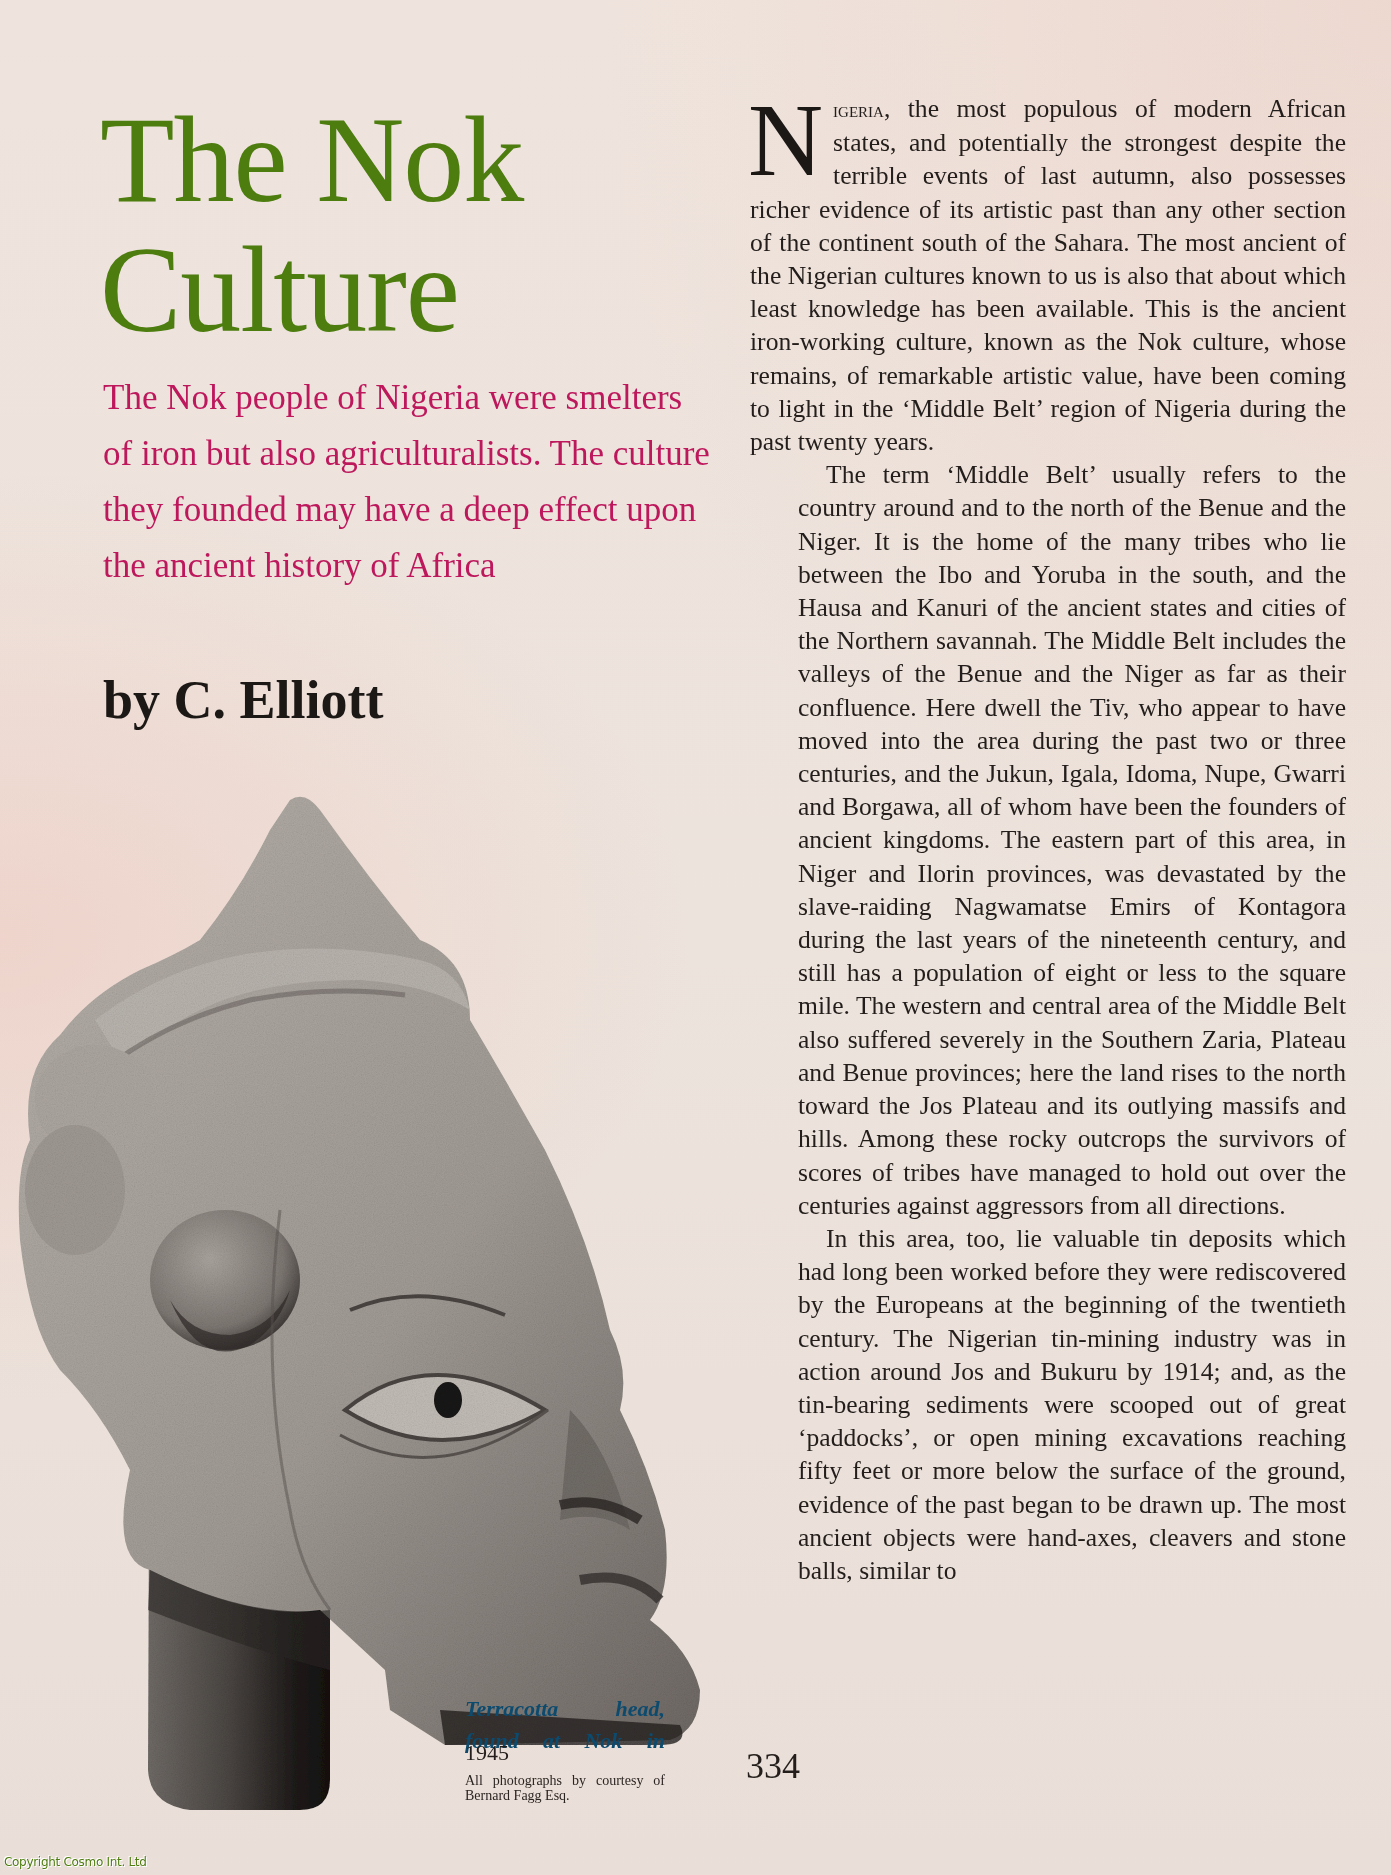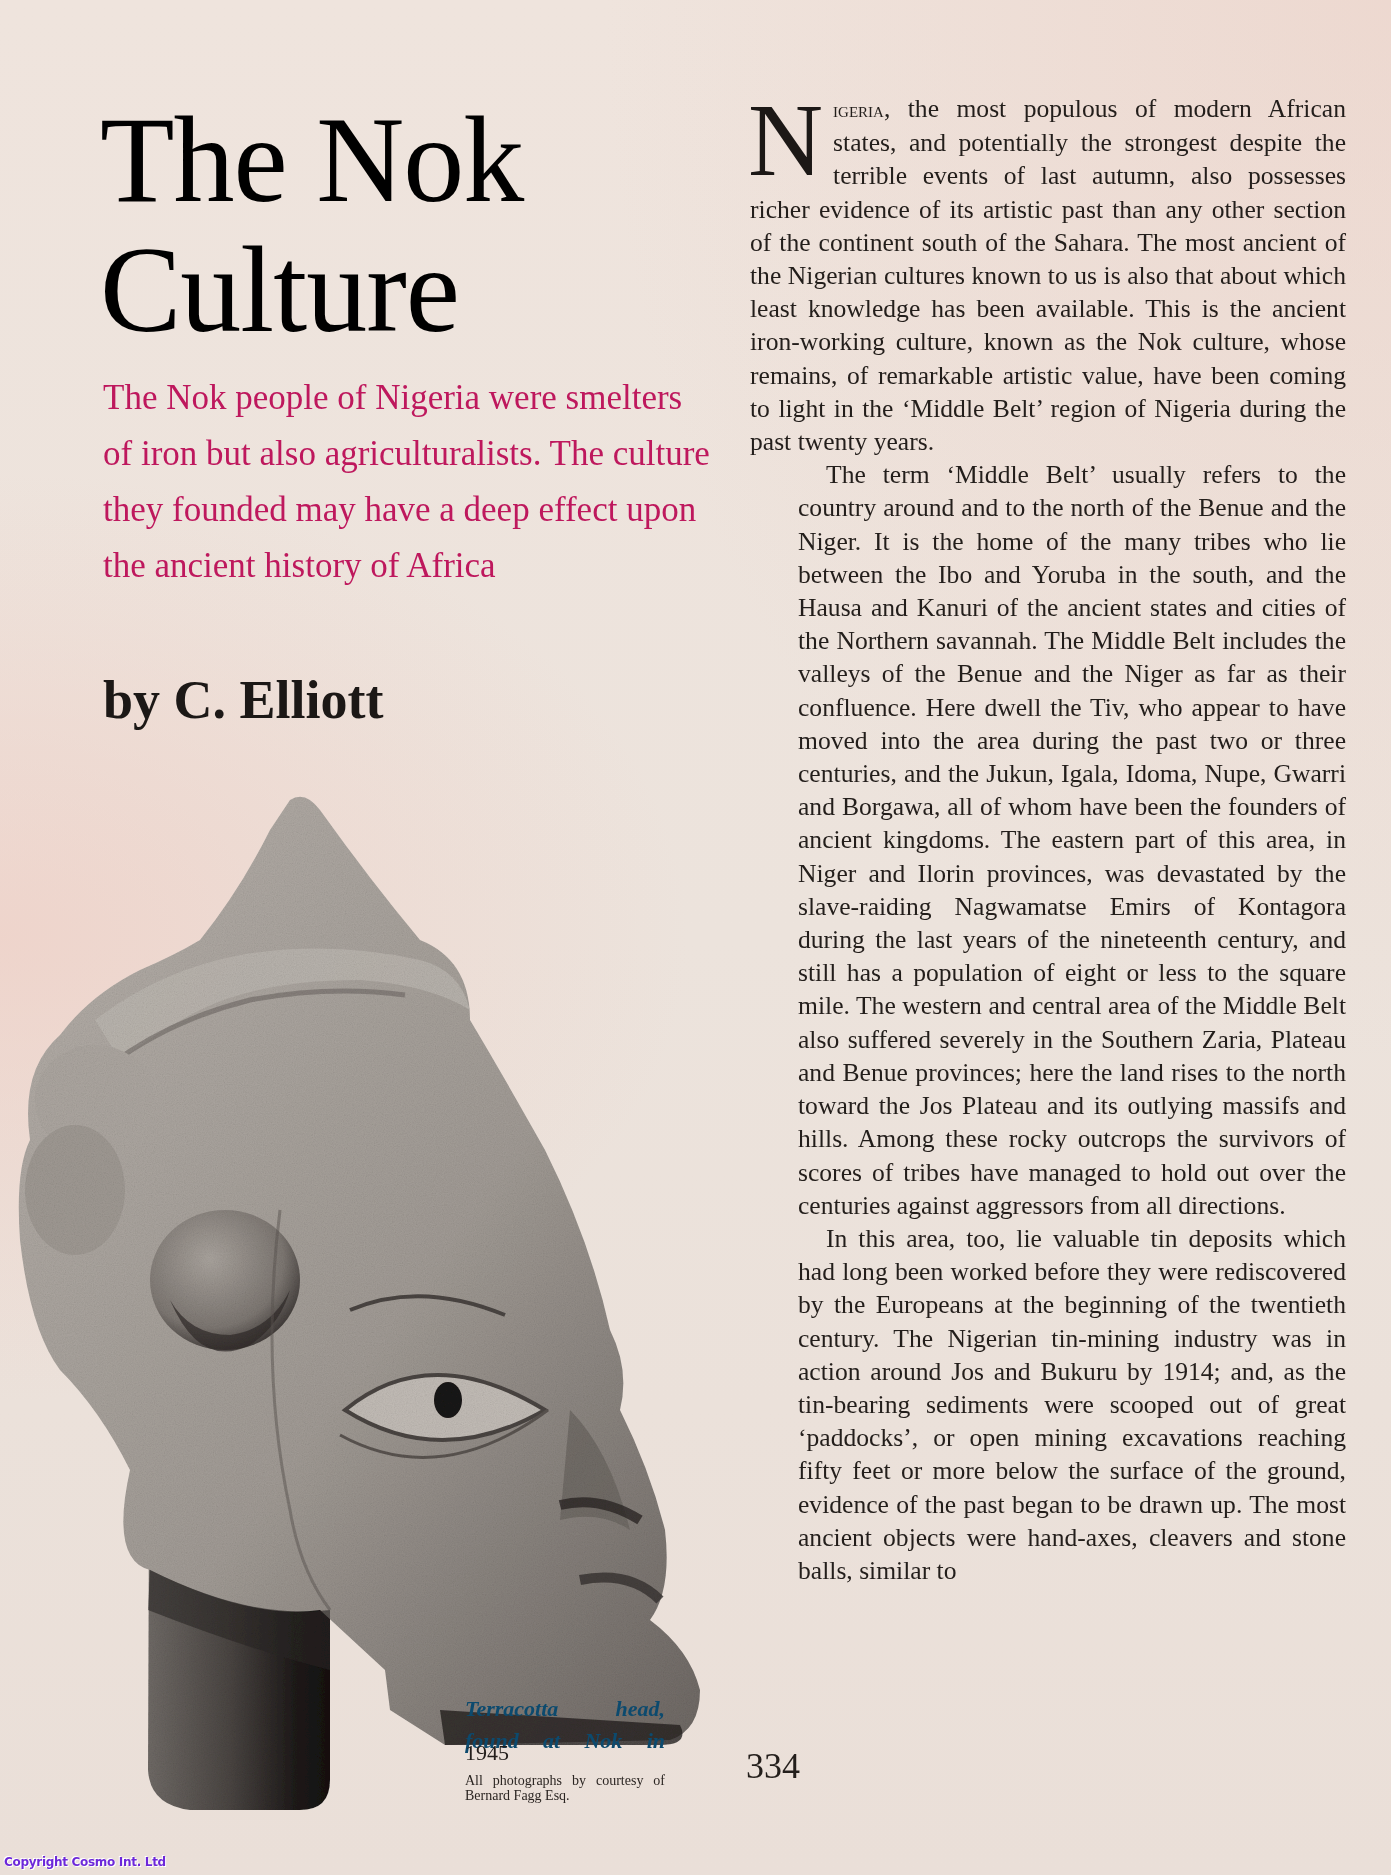--- a/index.html
+++ b/index.html
@@ -9,21 +9,21 @@
     background-image:
       radial-gradient(ellipse at 0% 50%, rgba(240,200,190,0.55) 0%, rgba(240,200,190,0) 35%),
       radial-gradient(ellipse at 100% 0%, rgba(235,205,195,0.5) 0%, rgba(235,205,195,0) 40%),
       linear-gradient(180deg, #efe4dd 0%, #ece3dc 50%, #eadfd8 100%);
     font-family: "Liberation Serif", "DejaVu Serif", serif;
     color: #1e1a18;
   }
   .title {
     position: absolute; left: 100px; top: 95px; margin: 0;
     font-family: "Liberation Serif", serif; font-weight: normal;
-    font-size: 122px; line-height: 130px; letter-spacing: -1px; color: #000000;
+    font-size: 122px; line-height: 130px; letter-spacing: -1px; color: #4d7c0f;
   }
   .title span { display: block; }
   .standfirst {
     position: absolute; left: 103px; top: 370px; width: 610px; margin: 0;
     font-size: 35px; line-height: 56px; color: #be185d;
   }
   .byline {
     position: absolute; left: 103px; top: 668px; margin: 0;
     font-size: 54px; line-height: 64px; font-weight: bold; color: #1c1816;
   }
@@ -55,24 +55,23 @@
     position: absolute; left: 465px; top: 1740px; width: 200px; text-align: left;
     font-size: 22px; color: #231e1b;
   }
   .credit {
     position: absolute; left: 465px; top: 1773px; width: 200px;
     font-family: Liberation Serif, serif; font-size: 14px; line-height: 15px;
     text-align: justify; color: #2b2522;
   }
   .copyright {
     position: absolute; left: 4px; top: 1855px;
-    font-family: "DejaVu Sans", sans-serif; font-size: 12px; color: #6d28d9;
+    font-family: "DejaVu Sans", sans-serif; font-size: 12px; color: #4d7c0f;
     text-shadow: 0 0 1px #fff, 1px 1px 0 #fff, -1px -1px 0 #fff;
     letter-spacing: -0.3px;
-    font-weight: bold;
   }
 </style>
 </head>
 <body>
 
 <h1 class="title">
   <span>The Nok</span>
   <span>Culture</span>
 </h1>
 

